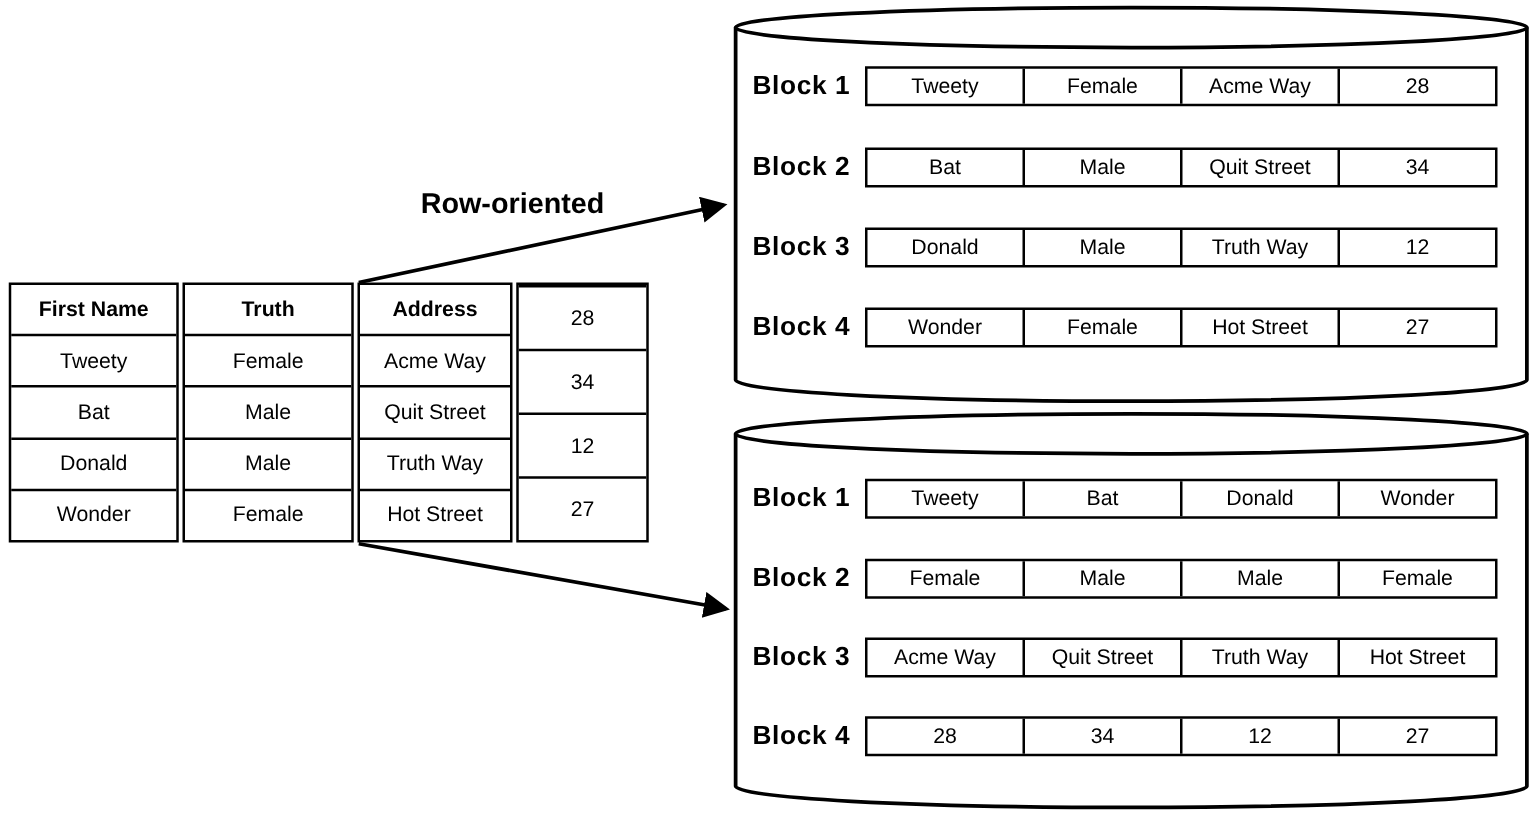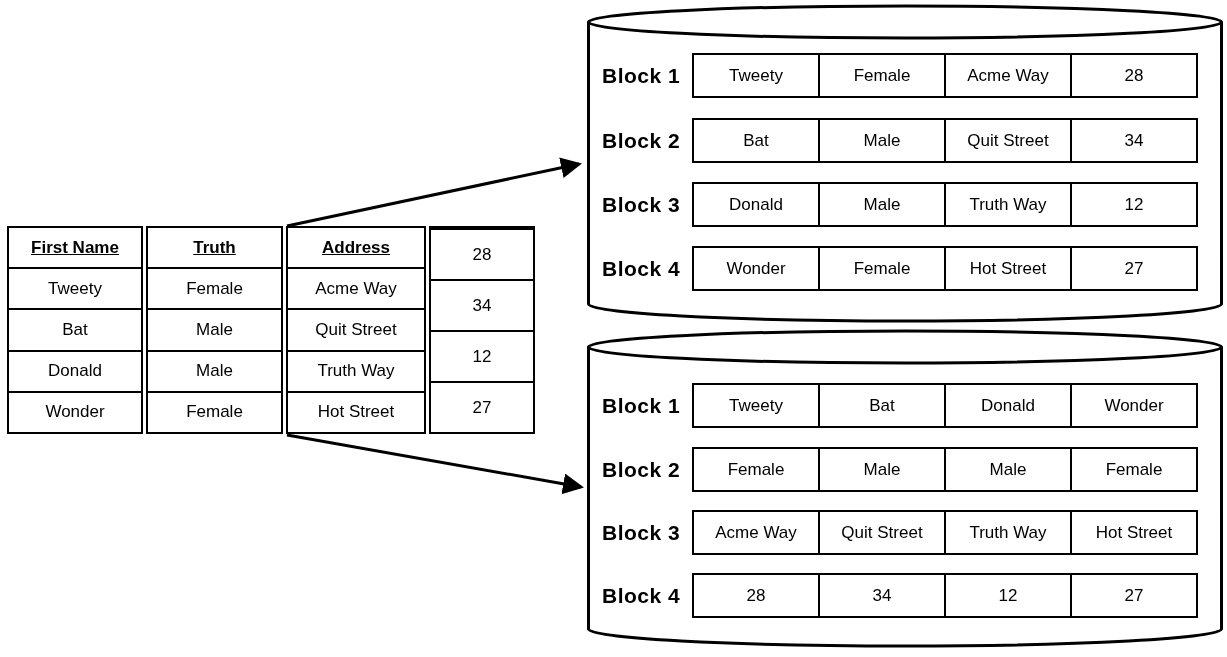--- a/index.html
+++ b/index.html
@@ -20,44 +20,44 @@
     position:absolute;left:7px;top:226px;height:208px;
     display:flex;gap:3px;
   }
   .src-col{
     border:2px solid #000;
     display:flex;flex-direction:column;
     box-sizing:border-box;background:#fff;
   }
   .src-col.c0{width:136px}
   .src-col.c1{width:137px}
-  .src-col.c2{width:140px}
+  .src-col.c2{width:124px}
   .src-col.c3{width:106px}
   .src-cell{
     flex:1;display:flex;align-items:center;justify-content:center;
     font-size:17px;border-top:2px solid #000;white-space:nowrap;
   }
-  .src-cell.header{border-top:none;font-weight:bold;text-decoration:underline;}
+  .src-cell.header{border-top:none;font-weight:bold;}
 
   
   .orient-label{
     position:absolute;font-weight:bold;font-size:23px;
     width:240px;text-align:center;white-space:nowrap;
   }
   .orient-label.row{left:290px;top:149px;}
   .orient-label.col{left:290px;top:477px;}
 
   
   .cylinder{position:absolute;left:586px;width:638px;height:322px;}
   .cylinder.top-cyl{top:3px;}
   .cylinder.bottom-cyl{top:328px;}
   .cyl-shape{position:absolute;left:0;top:0;width:638px;height:322px;}
 
   .block-row{
-    position:absolute;left:16px;width:596px;height:45px;
+    position:absolute;left:16px;width:596px;height:32px;
     display:flex;align-items:center;
   }
   .block-label{
     width:90px;font-weight:bold;font-size:21px;white-space:nowrap;
     letter-spacing:0.5px;
   }
   .block-box{
     flex:1;height:100%;border:2px solid #000;
     display:flex;box-sizing:border-box;background:#fff;
   }
@@ -95,20 +95,21 @@
       <div class="src-cell">Hot Street</div>
     </div>
     <div class="src-col c3">
       <div class="src-cell">28</div>
       <div class="src-cell">34</div>
       <div class="src-cell">12</div>
       <div class="src-cell">27</div>
     </div>
   </div>
 
+  <div class="orient-label row">Row-oriented</div>
 
   <svg class="arrows" width="1227" height="657" viewBox="0 0 1227 657">
     <defs>
       <marker id="arrowhead" markerWidth="8" markerHeight="8" refX="6" refY="3.5" orient="auto">
         <path d="M0,0 L7,3.5 L0,7 Z" fill="#000"></path>
       </marker>
     </defs>
     <line x1="287" y1="226" x2="579" y2="164" stroke="#000" stroke-width="3" marker-end="url(#arrowhead)"></line>
     <line x1="287" y1="435" x2="581" y2="487" stroke="#000" stroke-width="3" marker-end="url(#arrowhead)"></line>
   </svg>

